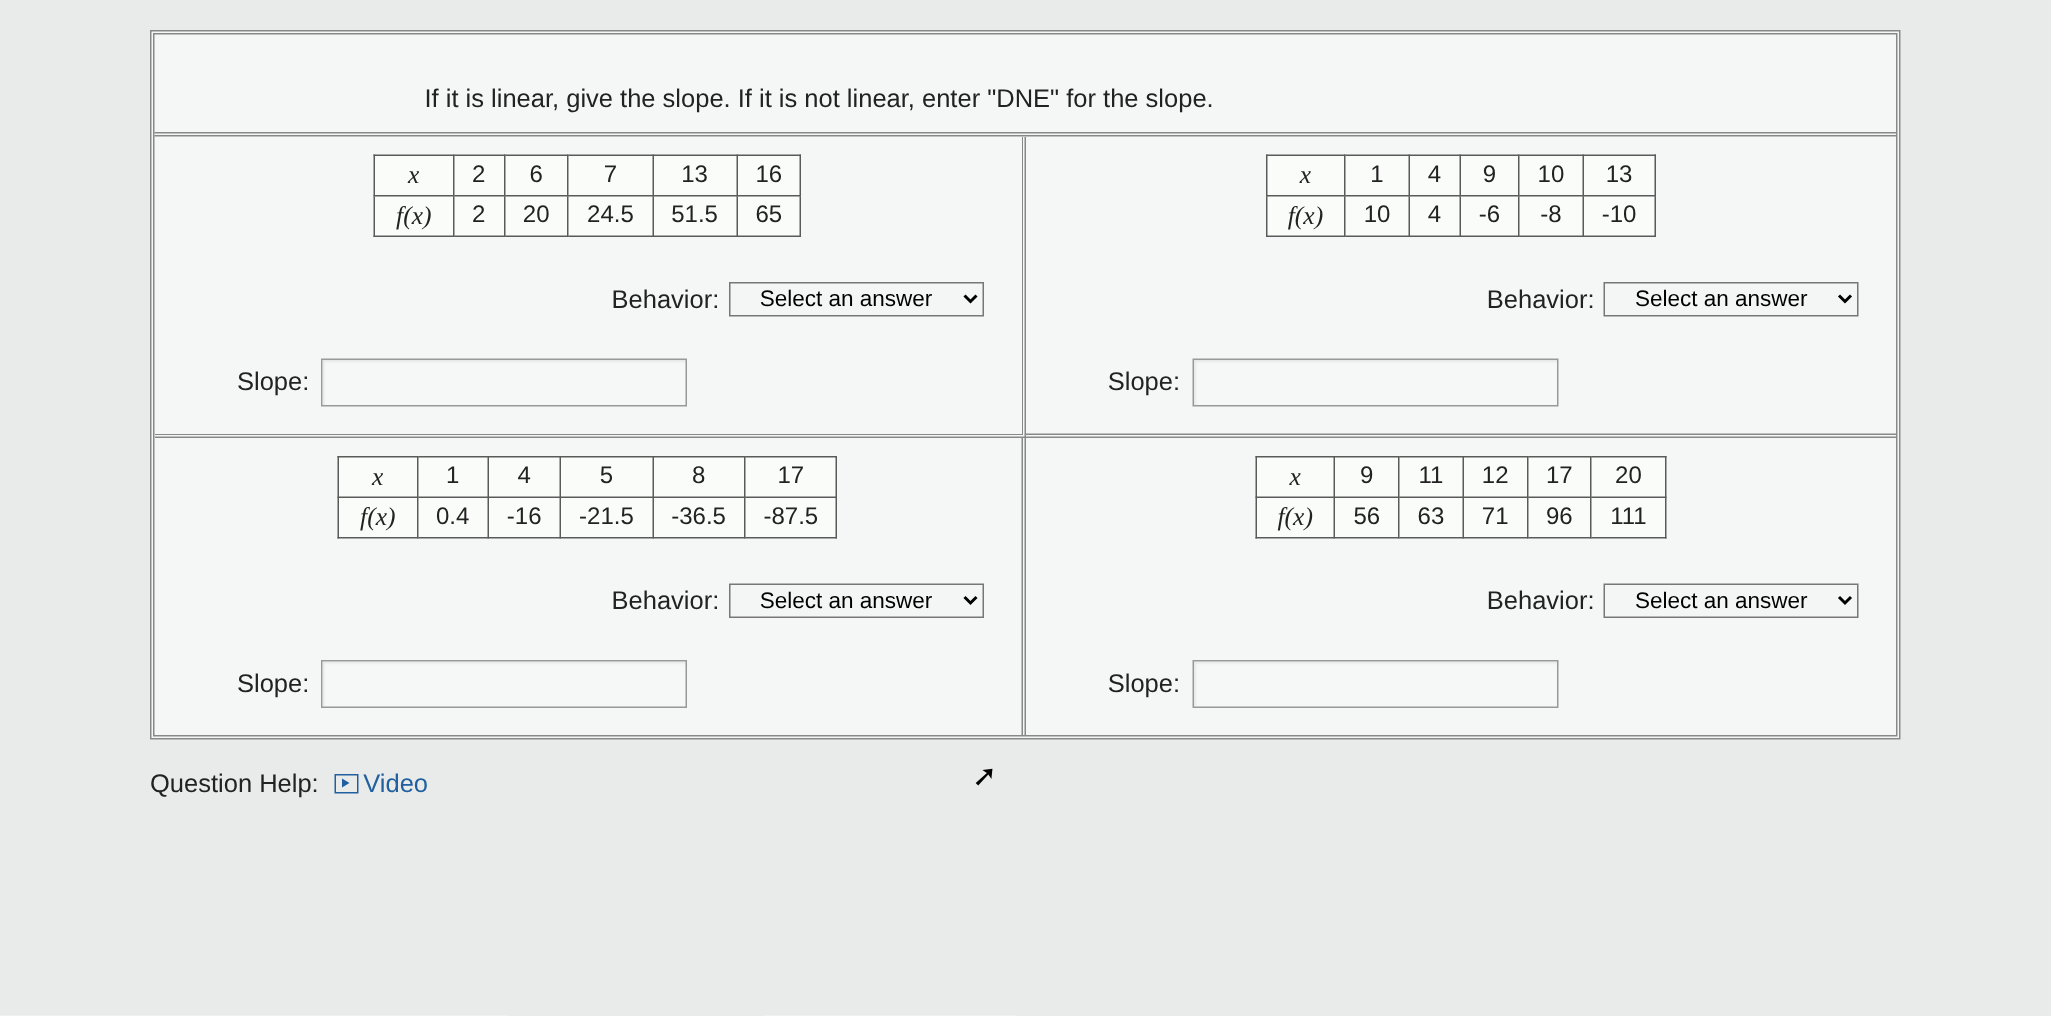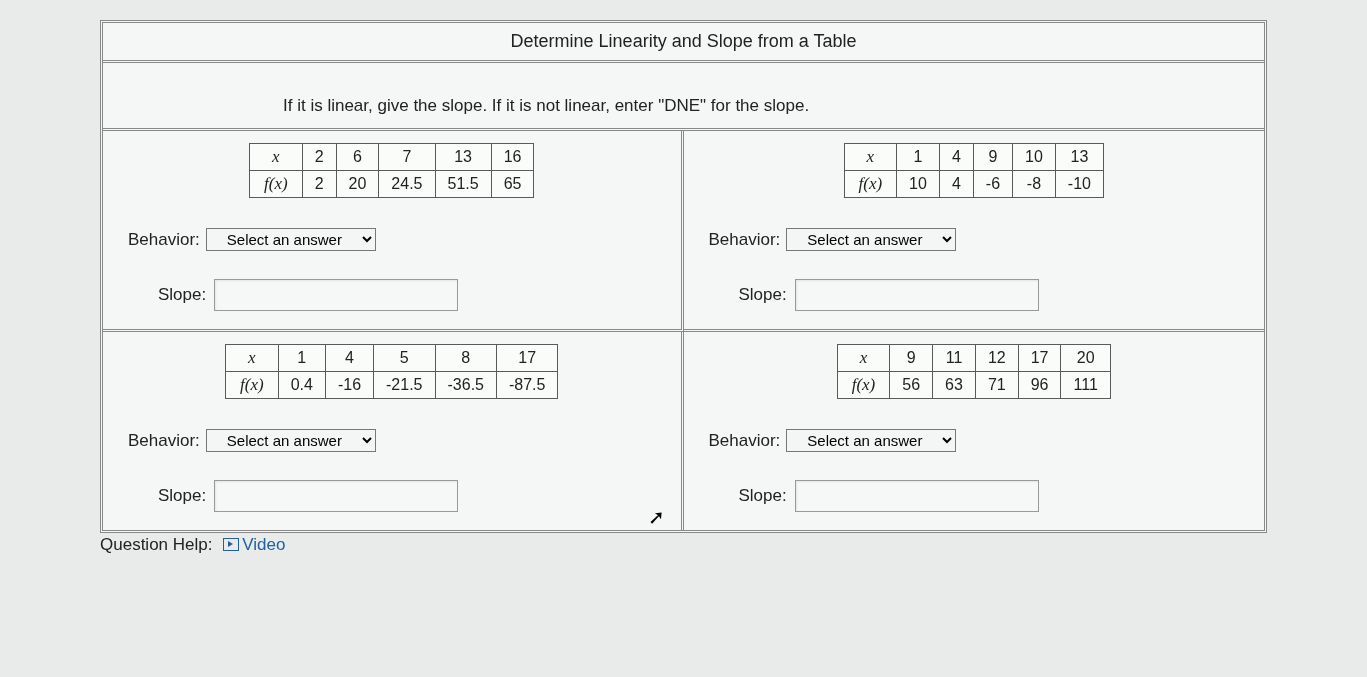--- a/index.html
+++ b/index.html
@@ -55,21 +55,21 @@
     padding: 3px 14px;
   }
   .fx {
     font-family: "Times New Roman", serif;
     font-style: italic;
     font-size: 17px;
   }
   .row-line {
     display: flex;
     align-items: center;
-    justify-content: flex-start;
+    justify-content: flex-end;
     gap: 6px;
     margin-bottom: 28px;
     font-size: 17px;
   }
   .slope-line {
     display: flex;
     align-items: center;
     gap: 8px;
     margin-left: 30px;
     font-size: 17px;
@@ -83,21 +83,21 @@
   input.slope {
     width: 230px;
     height: 26px;
     border: 1px solid #999;
     background: #f6f8f7;
     box-shadow: inset 1px 1px 2px rgba(0,0,0,0.08);
     font-size: 15px;
     padding: 2px 6px;
   }
   .qhelp {
-    margin-top: 2px;
+    margin-top: 20px;
     font-size: 17px;
   }
   .vid-link {
     color: #2060a0;
     cursor: pointer;
     margin-left: 6px;
   }
   .vid-icon {
     display: inline-block;
     border: 1px solid #2060a0;
@@ -119,21 +119,20 @@
     position: absolute;
     font-size: 20px;
     color: #000;
     pointer-events: none;
   }
 </style>
 </head>
 <body>
 
 <div class="outer">
-  <div class="title-row">Determine Linearity and Slope from a Table</div>
   <div class="instr-row">
     <br>
     <span>If it is linear, give the slope. If it is not linear, enter "DNE" for the slope.</span>
   </div>
   <div class="grid">
 
     <div class="cell">
       <table class="data">
         <tbody>
             <tr>

